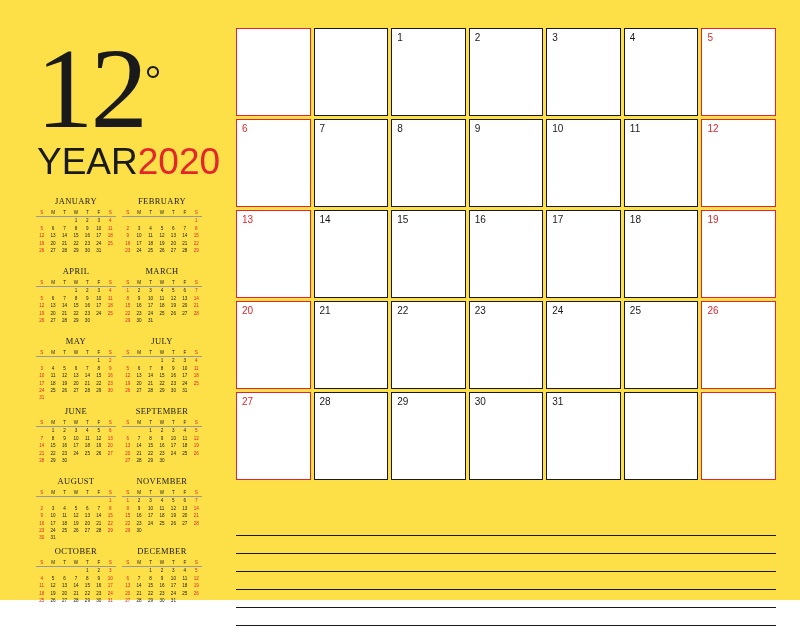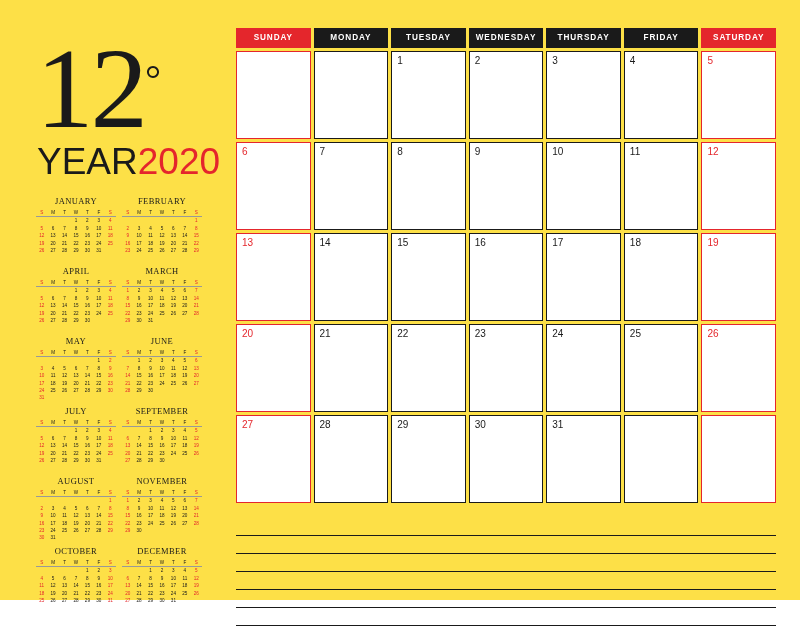--- a/index.html
+++ b/index.html
@@ -511,20 +511,83 @@
                 <td class=""></td>
                 <td class=""></td>
                 <td class=""></td>
                 <td class=""></td>
                 <td class="sat"></td>
               </tr>
             </tbody>
           </table>
         </div>
         <div class="mini-month">
+          <div class="mini-title">JULY</div>
+          <table class="mini-table">
+            <thead>
+              <tr class="mini-head-row">
+                <th class="sun">S</th>
+                <th class="">M</th>
+                <th class="">T</th>
+                <th class="">W</th>
+                <th class="">T</th>
+                <th class="">F</th>
+                <th class="sat">S</th>
+              </tr>
+            </thead>
+            <tbody>
+              <tr>
+                <td class="sun"></td>
+                <td class=""></td>
+                <td class=""></td>
+                <td class="">1</td>
+                <td class="">2</td>
+                <td class="">3</td>
+                <td class="sat">4</td>
+              </tr>
+              <tr>
+                <td class="sun">5</td>
+                <td class="">6</td>
+                <td class="">7</td>
+                <td class="">8</td>
+                <td class="">9</td>
+                <td class="">10</td>
+                <td class="sat">11</td>
+              </tr>
+              <tr>
+                <td class="sun">12</td>
+                <td class="">13</td>
+                <td class="">14</td>
+                <td class="">15</td>
+                <td class="">16</td>
+                <td class="">17</td>
+                <td class="sat">18</td>
+              </tr>
+              <tr>
+                <td class="sun">19</td>
+                <td class="">20</td>
+                <td class="">21</td>
+                <td class="">22</td>
+                <td class="">23</td>
+                <td class="">24</td>
+                <td class="sat">25</td>
+              </tr>
+              <tr>
+                <td class="sun">26</td>
+                <td class="">27</td>
+                <td class="">28</td>
+                <td class="">29</td>
+                <td class="">30</td>
+                <td class="">31</td>
+                <td class="sat"></td>
+              </tr>
+            </tbody>
+          </table>
+        </div>
+        <div class="mini-month">
           <div class="mini-title">JUNE</div>
           <table class="mini-table">
             <thead>
               <tr class="mini-head-row">
                 <th class="sun">S</th>
                 <th class="">M</th>
                 <th class="">T</th>
                 <th class="">W</th>
                 <th class="">T</th>
                 <th class="">F</th>
@@ -574,83 +637,20 @@
                 <td class="">30</td>
                 <td class=""></td>
                 <td class=""></td>
                 <td class=""></td>
                 <td class="sat"></td>
               </tr>
             </tbody>
           </table>
         </div>
         <div class="mini-month">
-          <div class="mini-title">JULY</div>
-          <table class="mini-table">
-            <thead>
-              <tr class="mini-head-row">
-                <th class="sun">S</th>
-                <th class="">M</th>
-                <th class="">T</th>
-                <th class="">W</th>
-                <th class="">T</th>
-                <th class="">F</th>
-                <th class="sat">S</th>
-              </tr>
-            </thead>
-            <tbody>
-              <tr>
-                <td class="sun"></td>
-                <td class=""></td>
-                <td class=""></td>
-                <td class="">1</td>
-                <td class="">2</td>
-                <td class="">3</td>
-                <td class="sat">4</td>
-              </tr>
-              <tr>
-                <td class="sun">5</td>
-                <td class="">6</td>
-                <td class="">7</td>
-                <td class="">8</td>
-                <td class="">9</td>
-                <td class="">10</td>
-                <td class="sat">11</td>
-              </tr>
-              <tr>
-                <td class="sun">12</td>
-                <td class="">13</td>
-                <td class="">14</td>
-                <td class="">15</td>
-                <td class="">16</td>
-                <td class="">17</td>
-                <td class="sat">18</td>
-              </tr>
-              <tr>
-                <td class="sun">19</td>
-                <td class="">20</td>
-                <td class="">21</td>
-                <td class="">22</td>
-                <td class="">23</td>
-                <td class="">24</td>
-                <td class="sat">25</td>
-              </tr>
-              <tr>
-                <td class="sun">26</td>
-                <td class="">27</td>
-                <td class="">28</td>
-                <td class="">29</td>
-                <td class="">30</td>
-                <td class="">31</td>
-                <td class="sat"></td>
-              </tr>
-            </tbody>
-          </table>
-        </div>
-        <div class="mini-month">
           <div class="mini-title">SEPTEMBER</div>
           <table class="mini-table">
             <thead>
               <tr class="mini-head-row">
                 <th class="sun">S</th>
                 <th class="">M</th>
                 <th class="">T</th>
                 <th class="">W</th>
                 <th class="">T</th>
                 <th class="">F</th>
@@ -964,29 +964,20 @@
                 <td class=""></td>
                 <td class="sat"></td>
               </tr>
             </tbody>
           </table>
         </div>
       </div>
   </div>
 
   <div id="main">
-    <div id="dow-row">
-        <div class="dow red">SUNDAY</div>
-        <div class="dow">MONDAY</div>
-        <div class="dow">TUESDAY</div>
-        <div class="dow">WEDNESDAY</div>
-        <div class="dow">THURSDAY</div>
-        <div class="dow">FRIDAY</div>
-        <div class="dow red">SATURDAY</div>
-      </div>
     <div id="grid">
         <div class="cell weekend empty"></div>
         <div class="cell empty"></div>
         <div class="cell">
           <span class="num">1</span>
         </div>
         <div class="cell">
           <span class="num">2</span>
         </div>
         <div class="cell">

